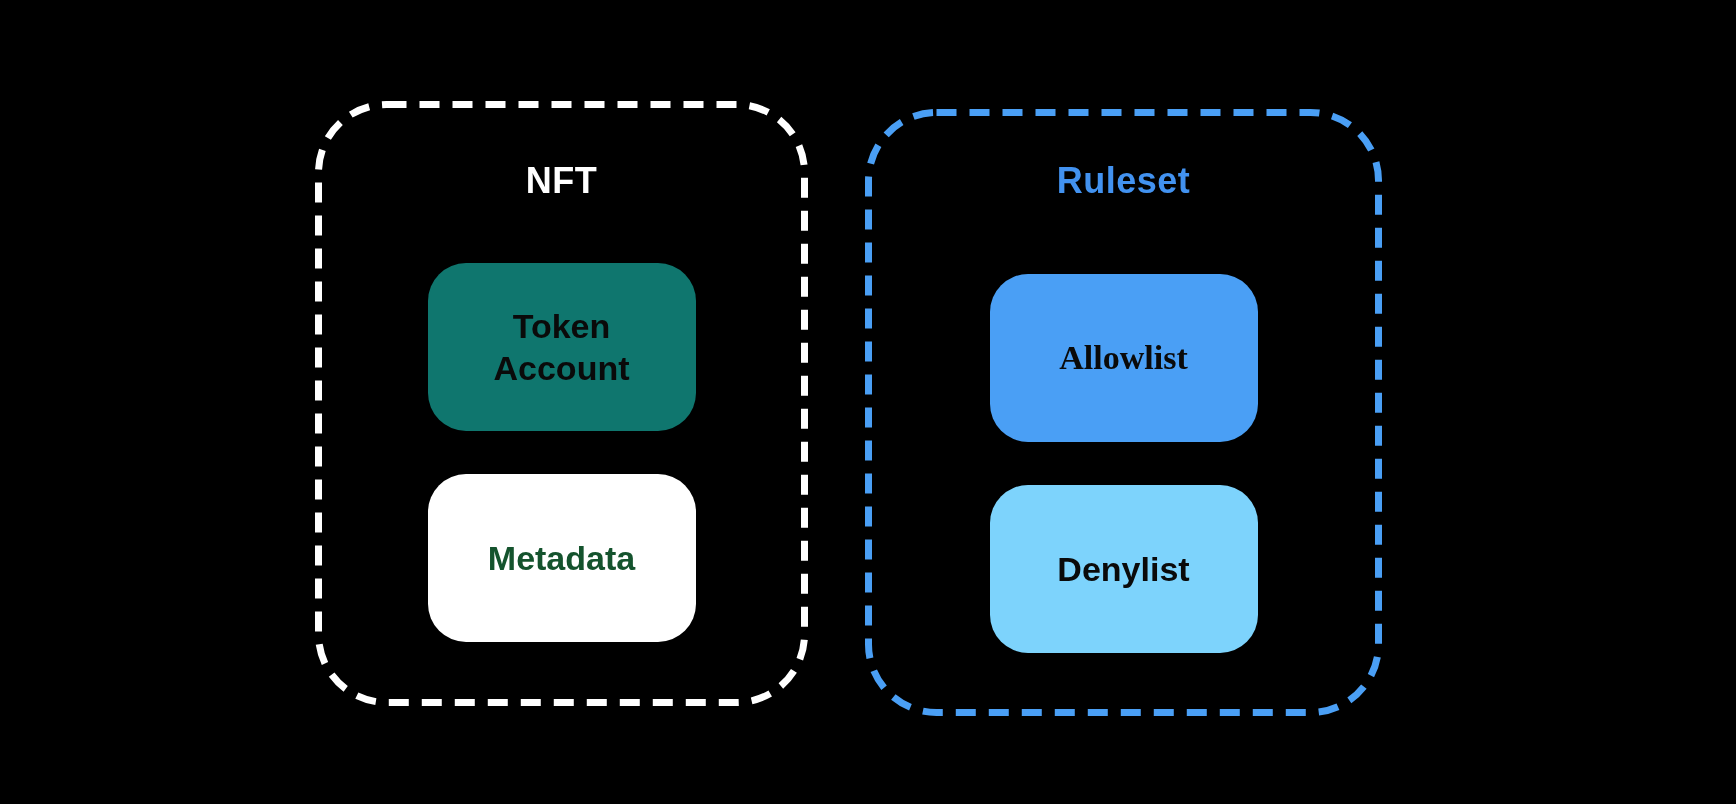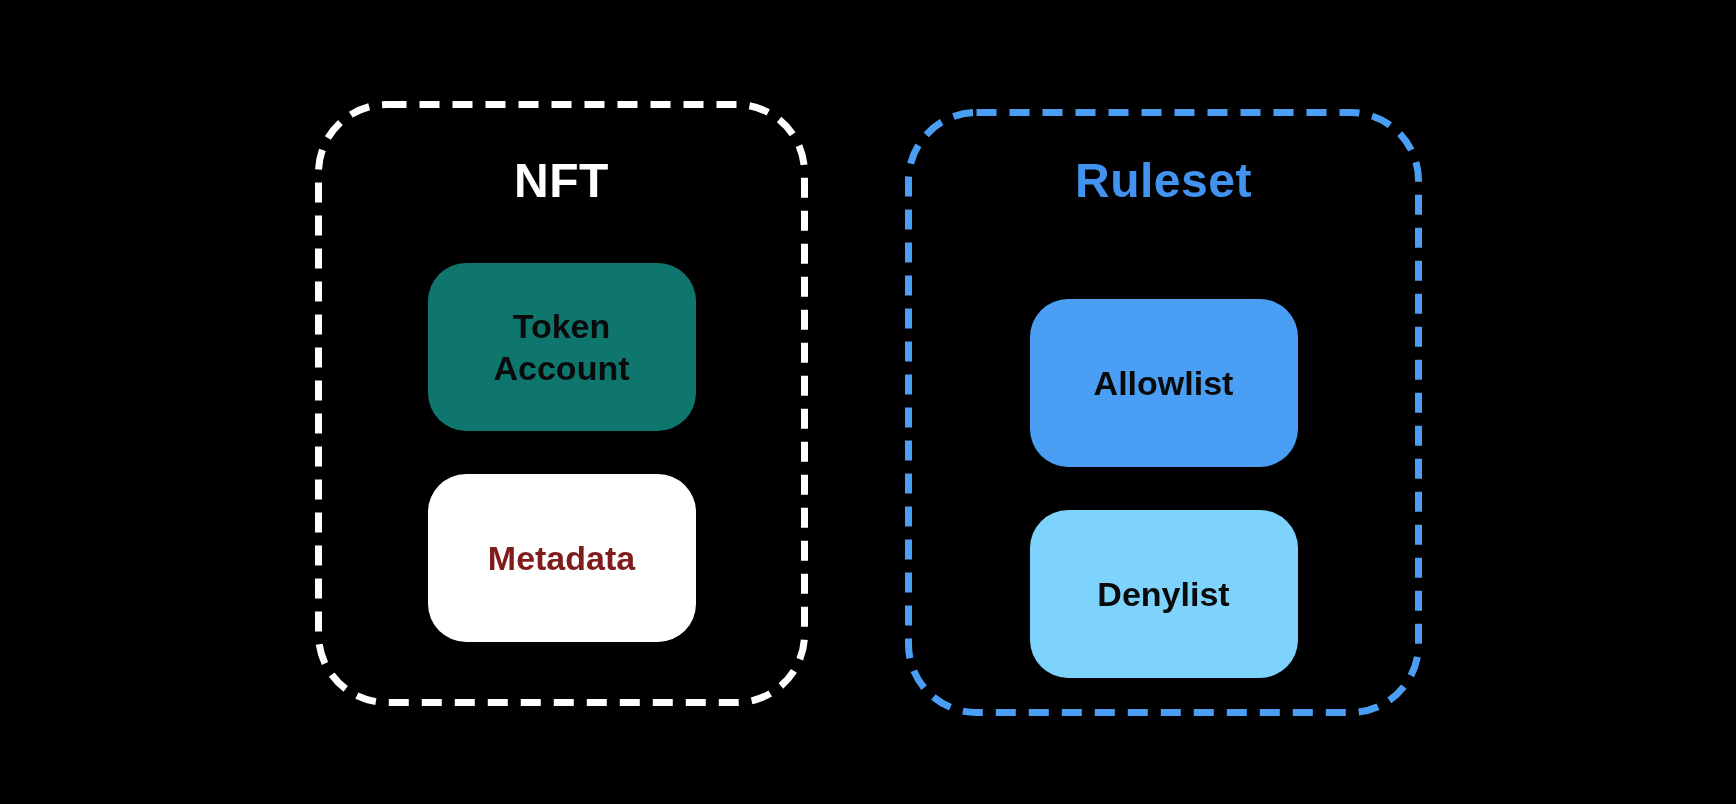--- a/index.html
+++ b/index.html
@@ -28,47 +28,47 @@
     height: 100%;
     pointer-events: none;
   }
   .group-nft {
     left: 315px;
     top: 101px;
     width: 493px;
     height: 605px;
   }
   .group-ruleset {
-    left: 905px;
+    left: 865px;
     top: 109px;
     width: 517px;
     height: 607px;
   }
   .group-title {
     position: relative;
-    font-size: 48px;
+    font-size: 36px;
     line-height: 56px;
     font-weight: 700;
     letter-spacing: 0.5px;
     text-align: center;
   }
   .group-nft .group-title { margin-top: 52px; }
   .group-ruleset .group-title { margin-top: 44px; }
   .node {
     position: relative;
     width: 268px;
     height: 168px;
     border-radius: 38px;
     display: flex;
     align-items: center;
     justify-content: center;
     text-align: center;
   }
   .group-nft .node-1 { margin-top: 54px; }
-  .group-ruleset .node-1 { margin-top: 90px; }
+  .group-ruleset .node-1 { margin-top: 65px; font-family: Liberation Serif, serif; }
   .node-2 { margin-top: 43px; }
   .node-label {
     font-size: 34px;
     line-height: 42px;
     font-weight: 600;
     max-width: 185px;
   }
 </style>
 </head>
 <body>
@@ -76,21 +76,21 @@
 <div class="canvas" style="background: rgb(0, 0, 0);">
 
   <div class="group group-nft">
     <svg class="group-outline" viewBox="0 0 493 605" xmlns="http://www.w3.org/2000/svg">
       <rect x="3.5" y="3.5" width="486" height="598" rx="68" fill="none" stroke-width="7" stroke-dasharray="20 13" stroke="#ffffff"></rect>
     </svg>
     <div class="group-title" style="color: rgb(255, 255, 255);">NFT</div>
     <div class="node node-1" style="background: #0f766e; color: rgb(10, 10, 10);">
       <span class="node-label">Token Account</span>
     </div>
-    <div class="node node-2" style="background: rgb(255, 255, 255); color: #7f1d1d;">
+    <div class="node node-2" style="background: rgb(255, 255, 255); color: #14532d;">
       <span class="node-label">Metadata</span>
     </div>
   </div>
 
   <div class="group group-ruleset">
     <svg class="group-outline" viewBox="0 0 517 607" xmlns="http://www.w3.org/2000/svg">
       <rect x="3.5" y="3.5" width="510" height="600" rx="68" fill="none" stroke-width="7" stroke-dasharray="20 13" stroke="#4a9ff5"></rect>
     </svg>
     <div class="group-title" style="color: rgb(66, 146, 240);">Ruleset</div>
     <div class="node node-1" style="background: rgb(74, 159, 245); color: rgb(10, 10, 10);">

